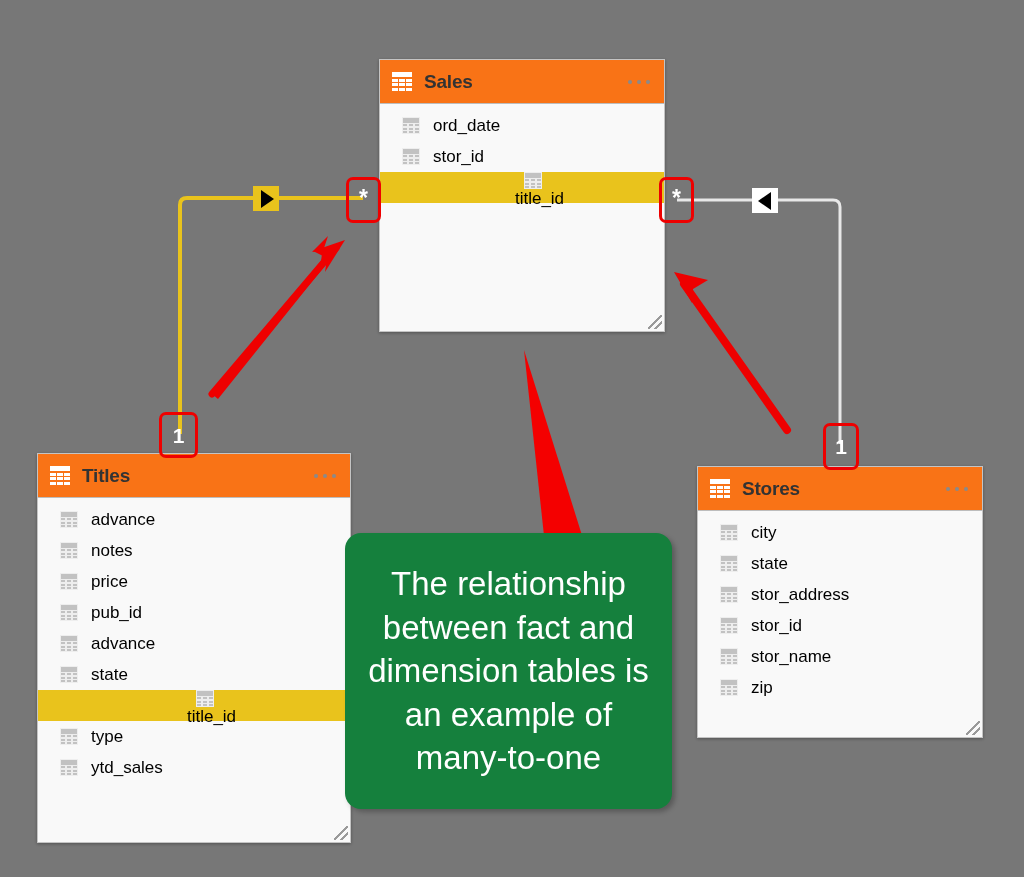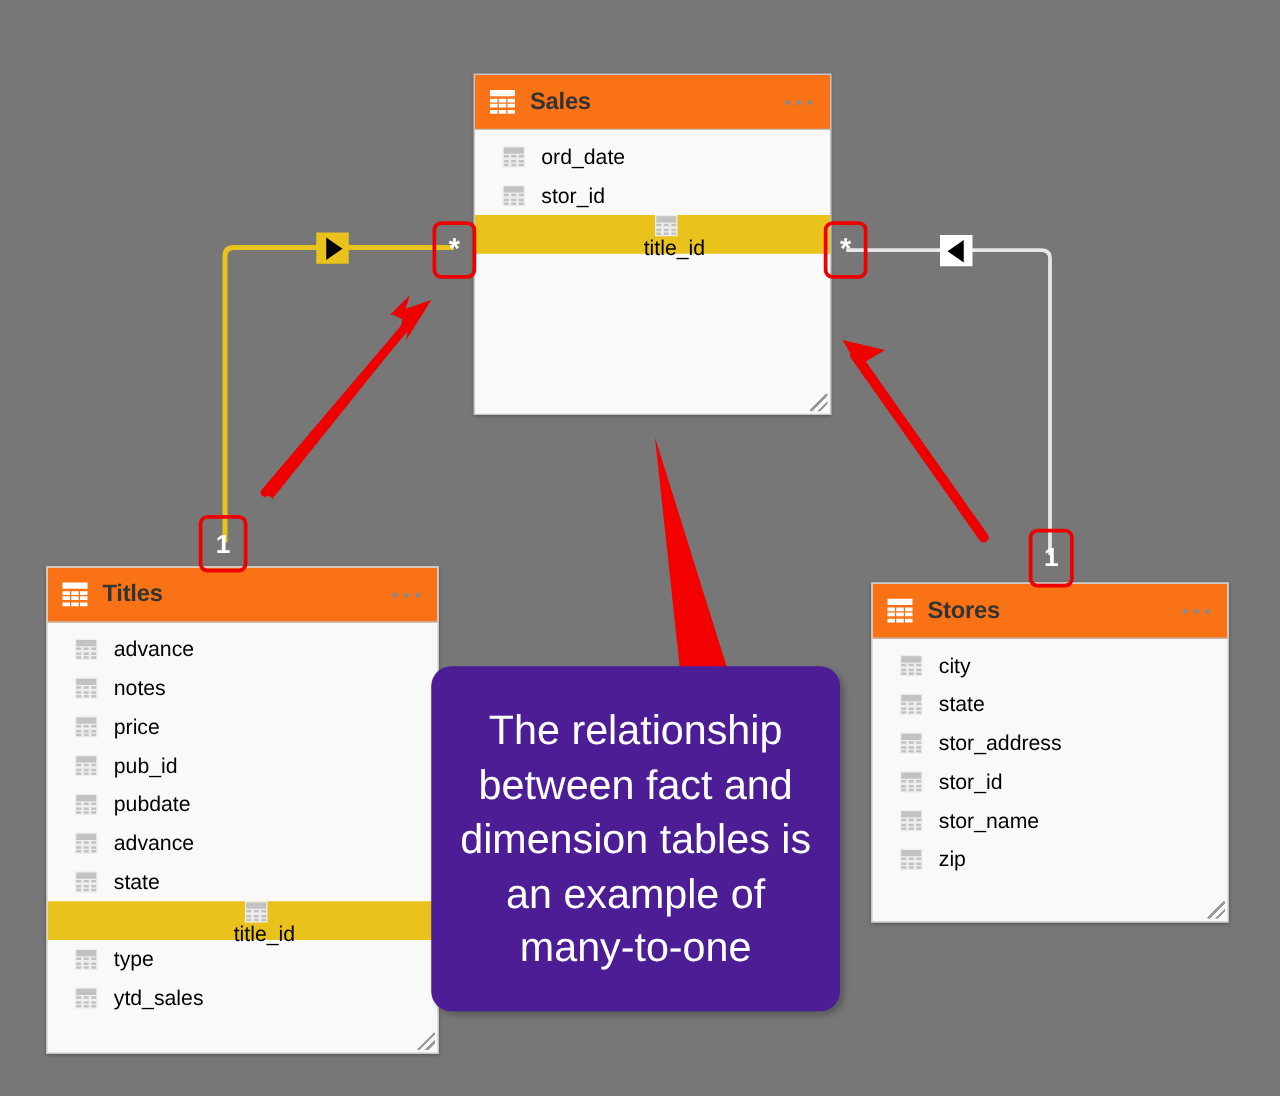--- a/index.html
+++ b/index.html
@@ -146,21 +146,21 @@
     border-bottom: 9px solid transparent;
   }
   .dir-marker.right .tri { border-left: 13px solid #000000; margin-left: 2px; }
   .dir-marker.left  .tri { border-right: 13px solid #000000; margin-right: 2px; }
   .dir-marker.yellow { background: #e9c31c; }
   .dir-marker.white  { background: #ffffff; }
 
   
   #callout-box {
     position: absolute;
-    background: #4c1d95;
+    background: #15803d;
     border-radius: 16px;
     box-shadow: 3px 3px 5px rgba(0,0,0,0.25);
     display: flex;
     align-items: center;
     justify-content: center;
     text-align: center;
   }
 
   #callout-text {
     color: #ffffff;
@@ -341,35 +341,20 @@
             <span></span>
             <span></span>
             <span></span>
           <span></span>
             <span></span>
             <span></span>
             <span></span>
             <span></span>
             <span></span>
         </span>
-        <span class="field-label">pubdate</span>
-      </div>
-      <div class="field-row">
-        <span class="grid-icon field">
-          <span class="hdr"></span>
-            <span></span>
-            <span></span>
-            <span></span>
-          <span></span>
-            <span></span>
-            <span></span>
-            <span></span>
-            <span></span>
-            <span></span>
-        </span>
         <span class="field-label">advance</span>
       </div>
       <div class="field-row">
         <span class="grid-icon field">
           <span class="hdr"></span>
             <span></span>
             <span></span>
             <span></span>
           <span></span>
             <span></span>

